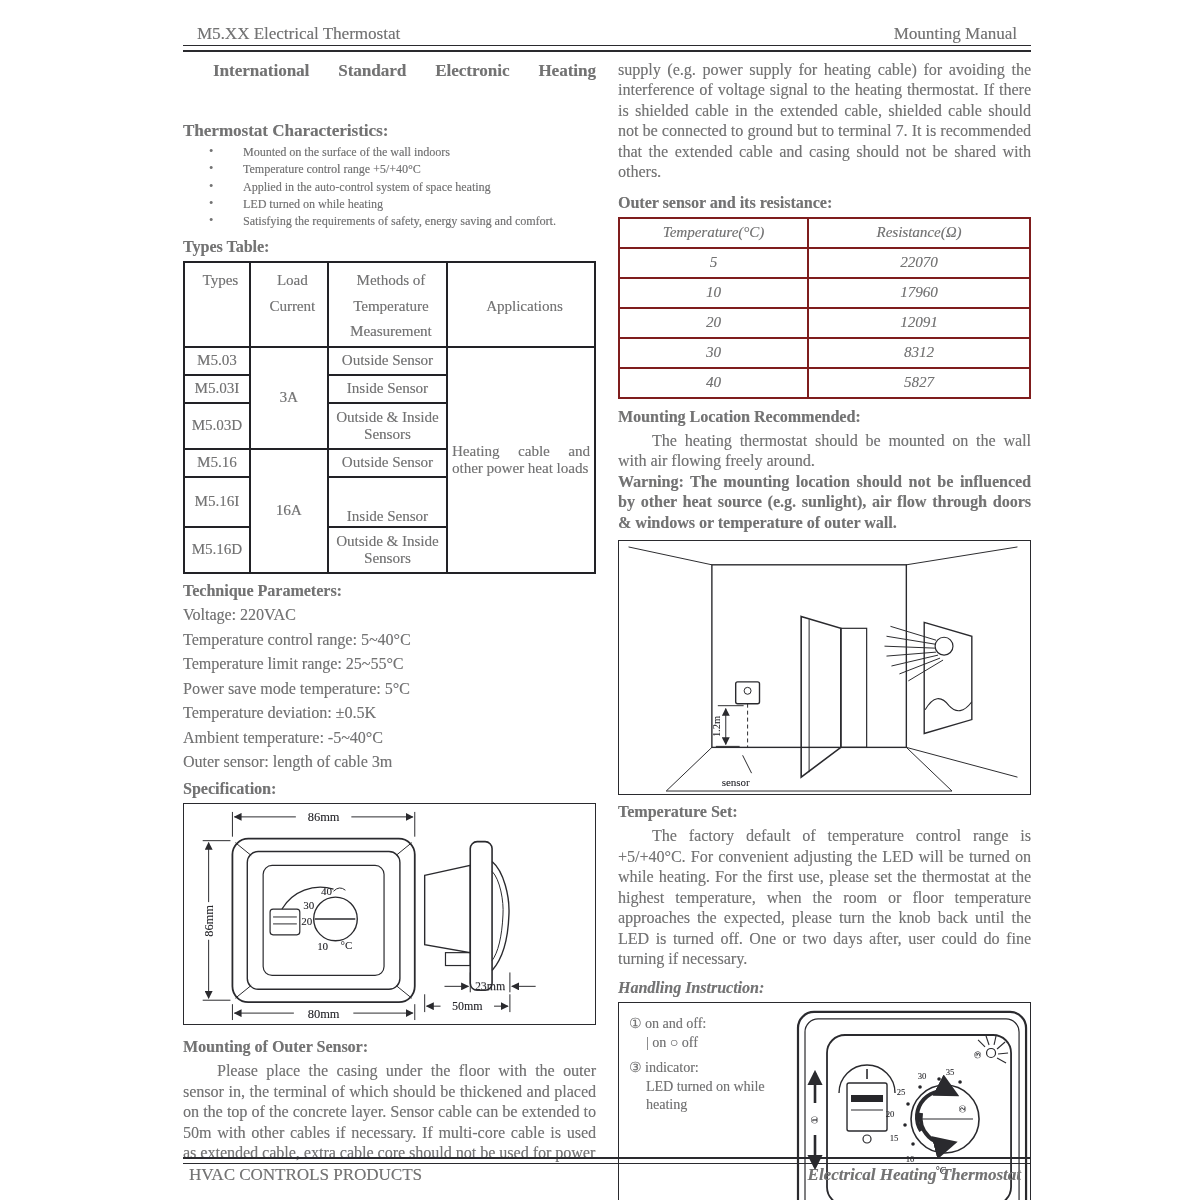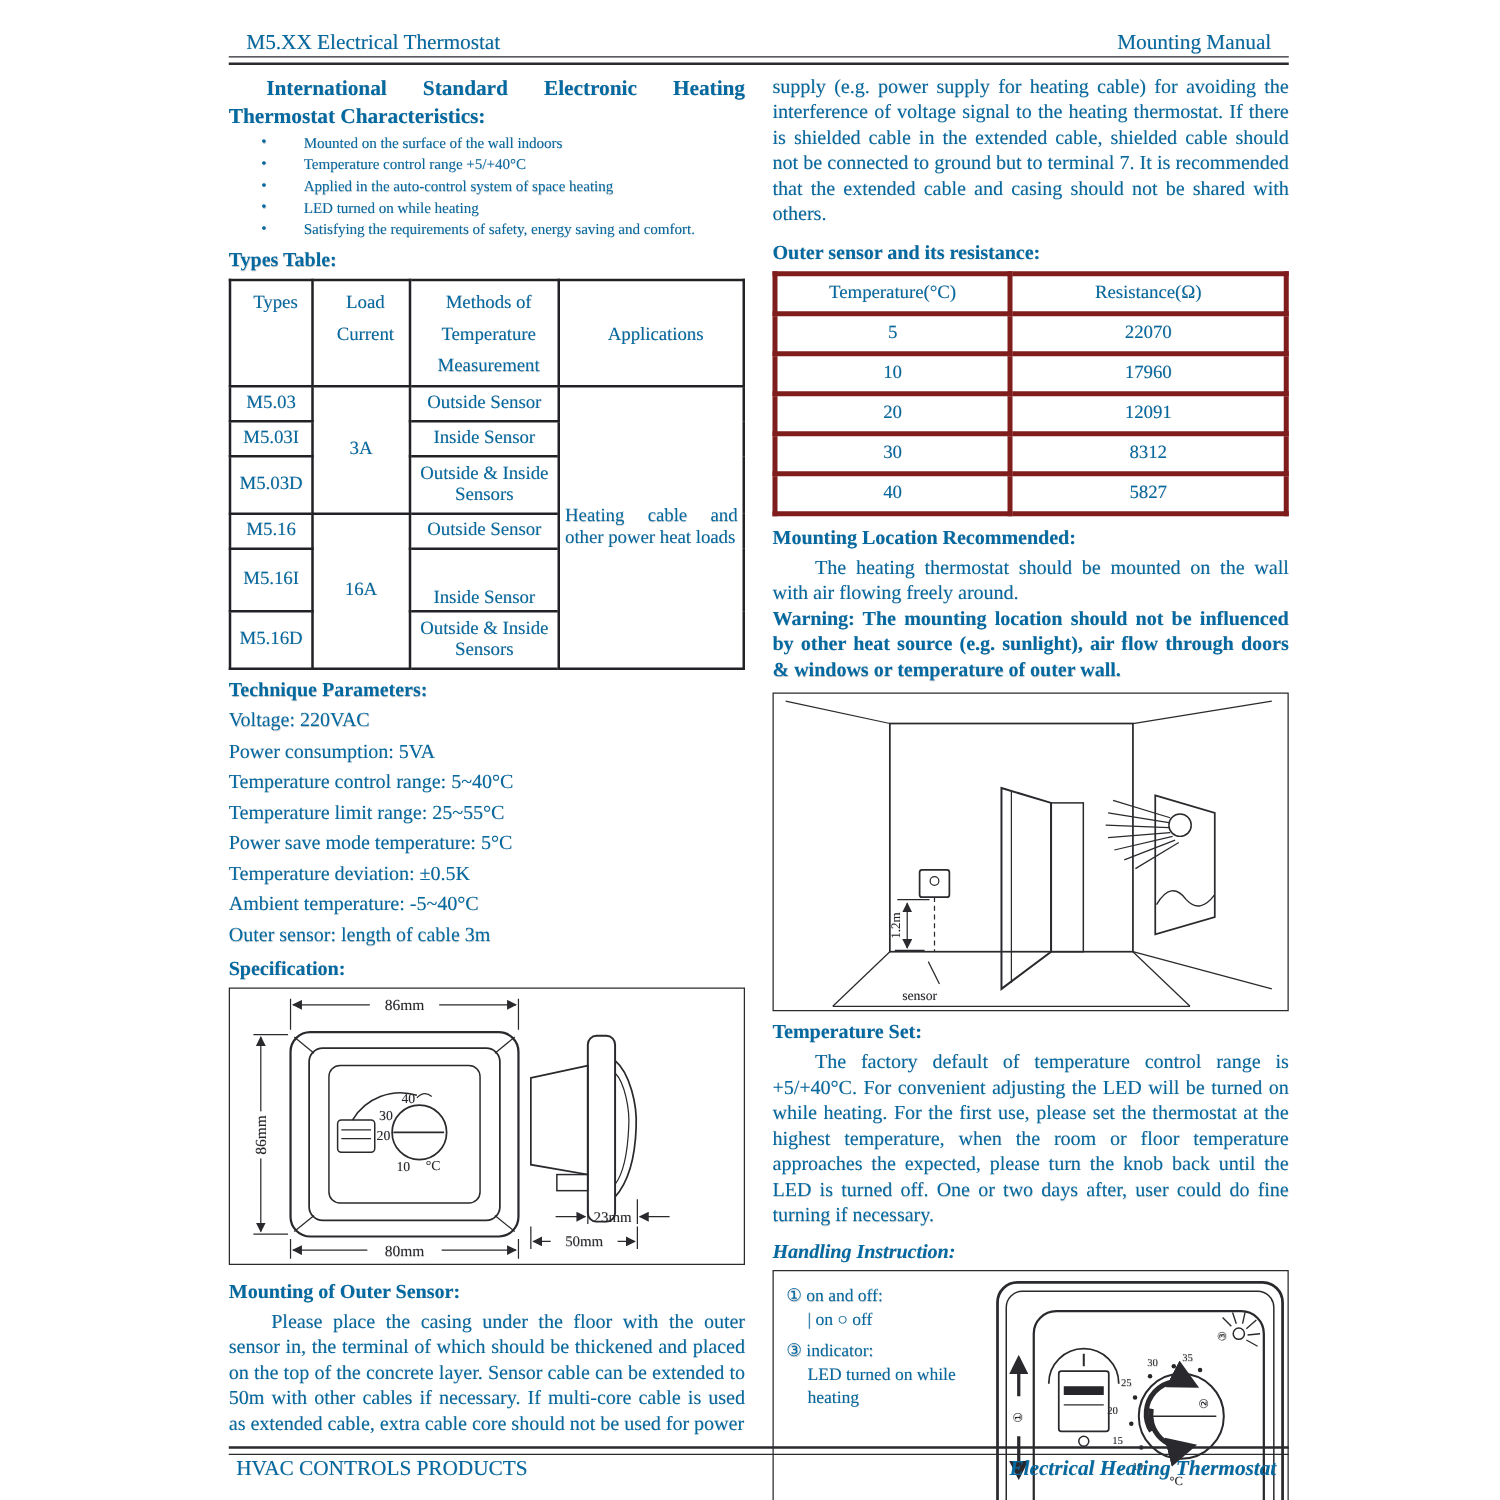--- a/index.html
+++ b/index.html
@@ -1,45 +1,45 @@
 <!DOCTYPE html>
 <html><head>
 <meta charset="utf-8">
 <style>
   html,body{margin:0;padding:0;background:#fff;}
   .page{position:relative;width:1200px;height:1200px;background:#fff;overflow:hidden;
-        font-family:"Liberation Serif",serif;color:#0369a1;
+        font-family:"Liberation Serif",serif;color:#737373;
         text-shadow:0.3px 0.3px 0.6px rgba(70,70,75,0.35);}
   .content{position:absolute;left:183px;top:24px;width:848px;}
   .hdr{display:flex;justify-content:space-between;font-size:17px;padding:0 14px 1px 14px;}
   .rule2{height:4px;border-top:1.5px solid #2a2a2e;border-bottom:2.5px solid #2a2a2e;}
   .rule2b{height:4px;border-top:2.5px solid #2a2a2e;border-bottom:1px solid #2a2a2e;}
   .cols{display:flex;gap:22px;margin-top:8px;}
   .col{width:413px;}
   .t1{font-weight:bold;font-size:17px;text-align:justify;text-align-last:justify;padding-left:30px;line-height:1.3;}
-  .t2{font-weight:bold;font-size:17px;line-height:1.3;}
+  .t2{font-weight:bold;font-size:17px;line-height:1.3;margin-top:38px;}
   ul.chars{margin:3px 0 8px 0;padding:0 0 0 60px;}
   ul.chars li{list-style:none;position:relative;text-align:justify;font-size:12px;line-height:1.27;margin-bottom:2px;}
   ul.chars li::before{content:"•";position:absolute;left:-34px;top:-1px;}
   .h{font-weight:bold;font-size:16px;margin:7px 0 4px 0;line-height:1.25;}
   .p{text-align:justify;font-size:16px;line-height:1.28;}
   .ind{text-indent:34px;}
   .bold{font-weight:bold;}
   table.types{border-collapse:collapse;width:100%;font-size:15px;text-align:center;margin:3px 0 6px 0;}
   table.types td,table.types th{border:2px solid #222226;padding:1px 4px;font-weight:normal;}
   table.types th{line-height:1.7;vertical-align:top;padding-top:5px;padding-left:11px;}
   table.types th.mid{vertical-align:middle;}
   tr.r1 td{height:24px;} tr.r2 td{height:24px;} tr.r3 td{height:42px;}
   tr.r4 td{height:24px;} tr.r5 td{height:46px;} tr.r6 td{height:42px;}
   td.vbot{vertical-align:bottom;padding-bottom:3px;}
   td.apps{text-align:justify;padding:0 7px;vertical-align:middle;}
   .param{font-size:16px;margin:4.5px 0;line-height:1.25;}
   .figure{border:1.6px solid #2a2a2e;margin:3px 0 6px 0;background:#fff;}
   table.res{border-collapse:collapse;width:100%;font-size:15px;text-align:center;margin:4px 0 8px 0;}
-  table.res td,table.res th{border:4px solid #7f1d1d;padding:1px 4px;font-weight:normal;height:26px;}
+  table.res td,table.res th{border:2px solid #7f1d1d;padding:1px 4px;font-weight:normal;height:26px;font-style:italic;}
   .handling-box{display:flex;}
   .legend{width:168px;padding:12px 0 0 10px;font-size:14px;line-height:1.32;}
   .leg-item{margin-bottom:7px;}
   .leg-detail{padding-left:17px;}
   .ftr{position:absolute;left:183px;top:1157px;width:848px;}
   .ftr-row{display:flex;justify-content:space-between;font-size:17px;padding:1px 10px 0 6px;}
   .ftr-right{font-weight:bold;font-style:italic;}
   svg{display:block;}
   svg text{font-family:"Liberation Serif",serif;fill:#26262a;}
   svg .ln{stroke:#2a2a2e;fill:none;}
@@ -105,21 +105,20 @@
         </tr>
         <tr class="r6">
           <td>M5.16D</td>
           <td>Outside &amp; Inside Sensors</td>
         </tr>
       </tbody>
           </table>
 
       <div class="h">Technique Parameters:</div>
       <div class="param">Voltage: 220VAC</div>
-      <div class="param">Power consumption: 5VA</div>
       <div class="param">Temperature control range: 5~40°C</div>
       <div class="param">Temperature limit range: 25~55°C</div>
       <div class="param">Power save mode temperature: 5°C</div>
       <div class="param">Temperature deviation: ±0.5K</div>
       <div class="param">Ambient temperature: -5~40°C</div>
       <div class="param">Outer sensor: length of cable 3m</div>
 
       <div class="h">Specification:</div>
 
       <div class="figure">

